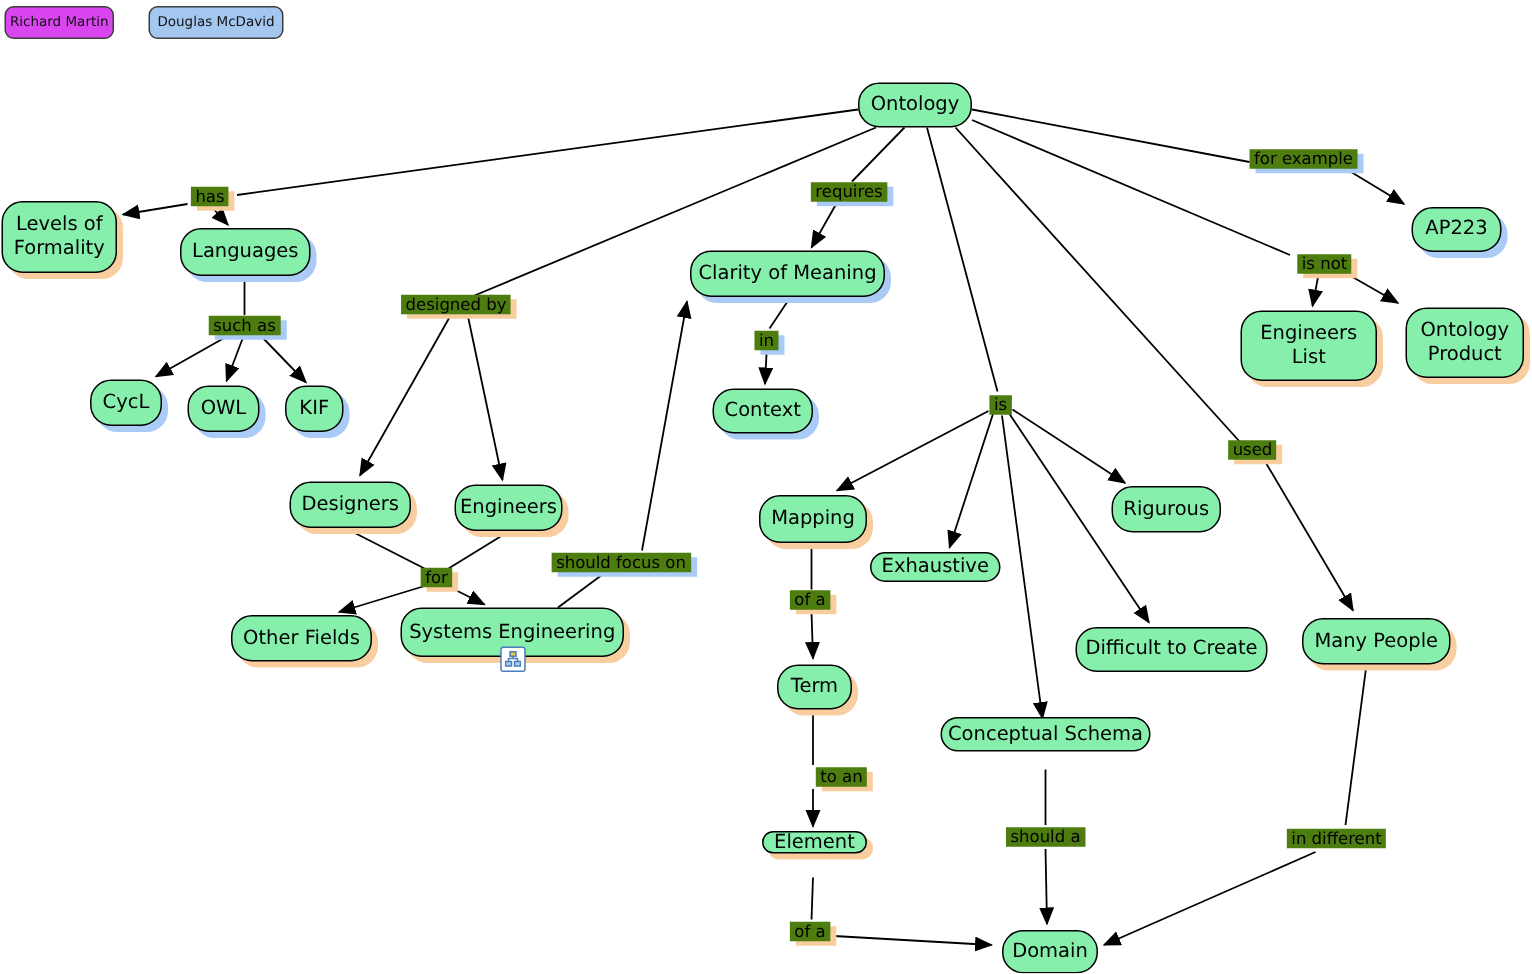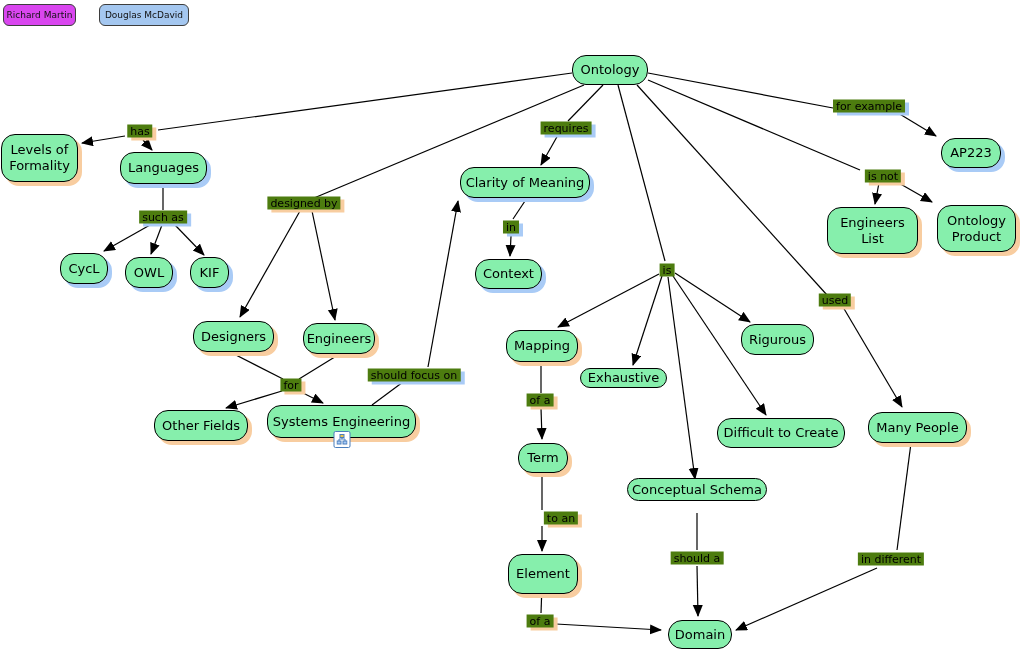--- a/index.html
+++ b/index.html
@@ -132,20 +132,20 @@
       <div class="node" style="left: 627px; top: 478px; width: 140px; height: 23px;"><span>Conceptual Schema</span></div>
       <div class="node sh-orange" style="left: 868px; top: 412px; width: 99px; height: 31px;"><span>Many People</span></div>
       <div class="node sh-orange" style="left: 138px; top: 410px; width: 94px; height: 31px; margin-left: 16px;"><span>Other Fields</span></div>
       <div class="node sh-orange" style="left: 267px; top: 405px; width: 149px; height: 33px;"><span>Systems Engineering</span><span class="node-icon"><svg width="11" height="11" viewBox="0 0 11 11">
             <path d="M5.5 2.5 V5 M2.5 7 V5 H8.5 V7" stroke="#4a7ebc" stroke-width="1" fill="none"></path>
             <rect x="3.5" y="0.5" width="4" height="3" fill="#e8c44a" stroke="#4a7ebc" stroke-width="1"></rect>
             <rect x="0.5" y="7" width="4" height="3" fill="#a9cbf6" stroke="#4a7ebc" stroke-width="1"></rect>
             <rect x="6.5" y="7" width="4" height="3" fill="#a9cbf6" stroke="#4a7ebc" stroke-width="1"></rect>
           </svg></span></div>
       <div class="node sh-orange" style="left: 518px; top: 443px; width: 50px; height: 30px;"><span>Term</span></div>
-      <div class="node sh-orange" style="left: 508px; top: 554px; width: 70px; height: 40px;"><span>Element</span></div>
+      <div class="node sh-orange" style="left: 508px; top: 554px; width: 70px; height: 15px;"><span>Element</span></div>
       <div class="node" style="left: 668px; top: 620px; width: 64px; height: 29px;"><span>Domain</span></div>
     </div>
   <div id="buttons-layer">
       <div class="legend-btn" style="left: 3px; top: 4px; width: 73px; height: 22px; background: #d946ef;">Richard Martin</div>
       <div class="legend-btn" style="left: 99px; top: 4px; width: 90px; height: 22px; background: rgb(164, 199, 240);">Douglas McDavid</div>
     </div>
 </div>
 
 </body></html>

